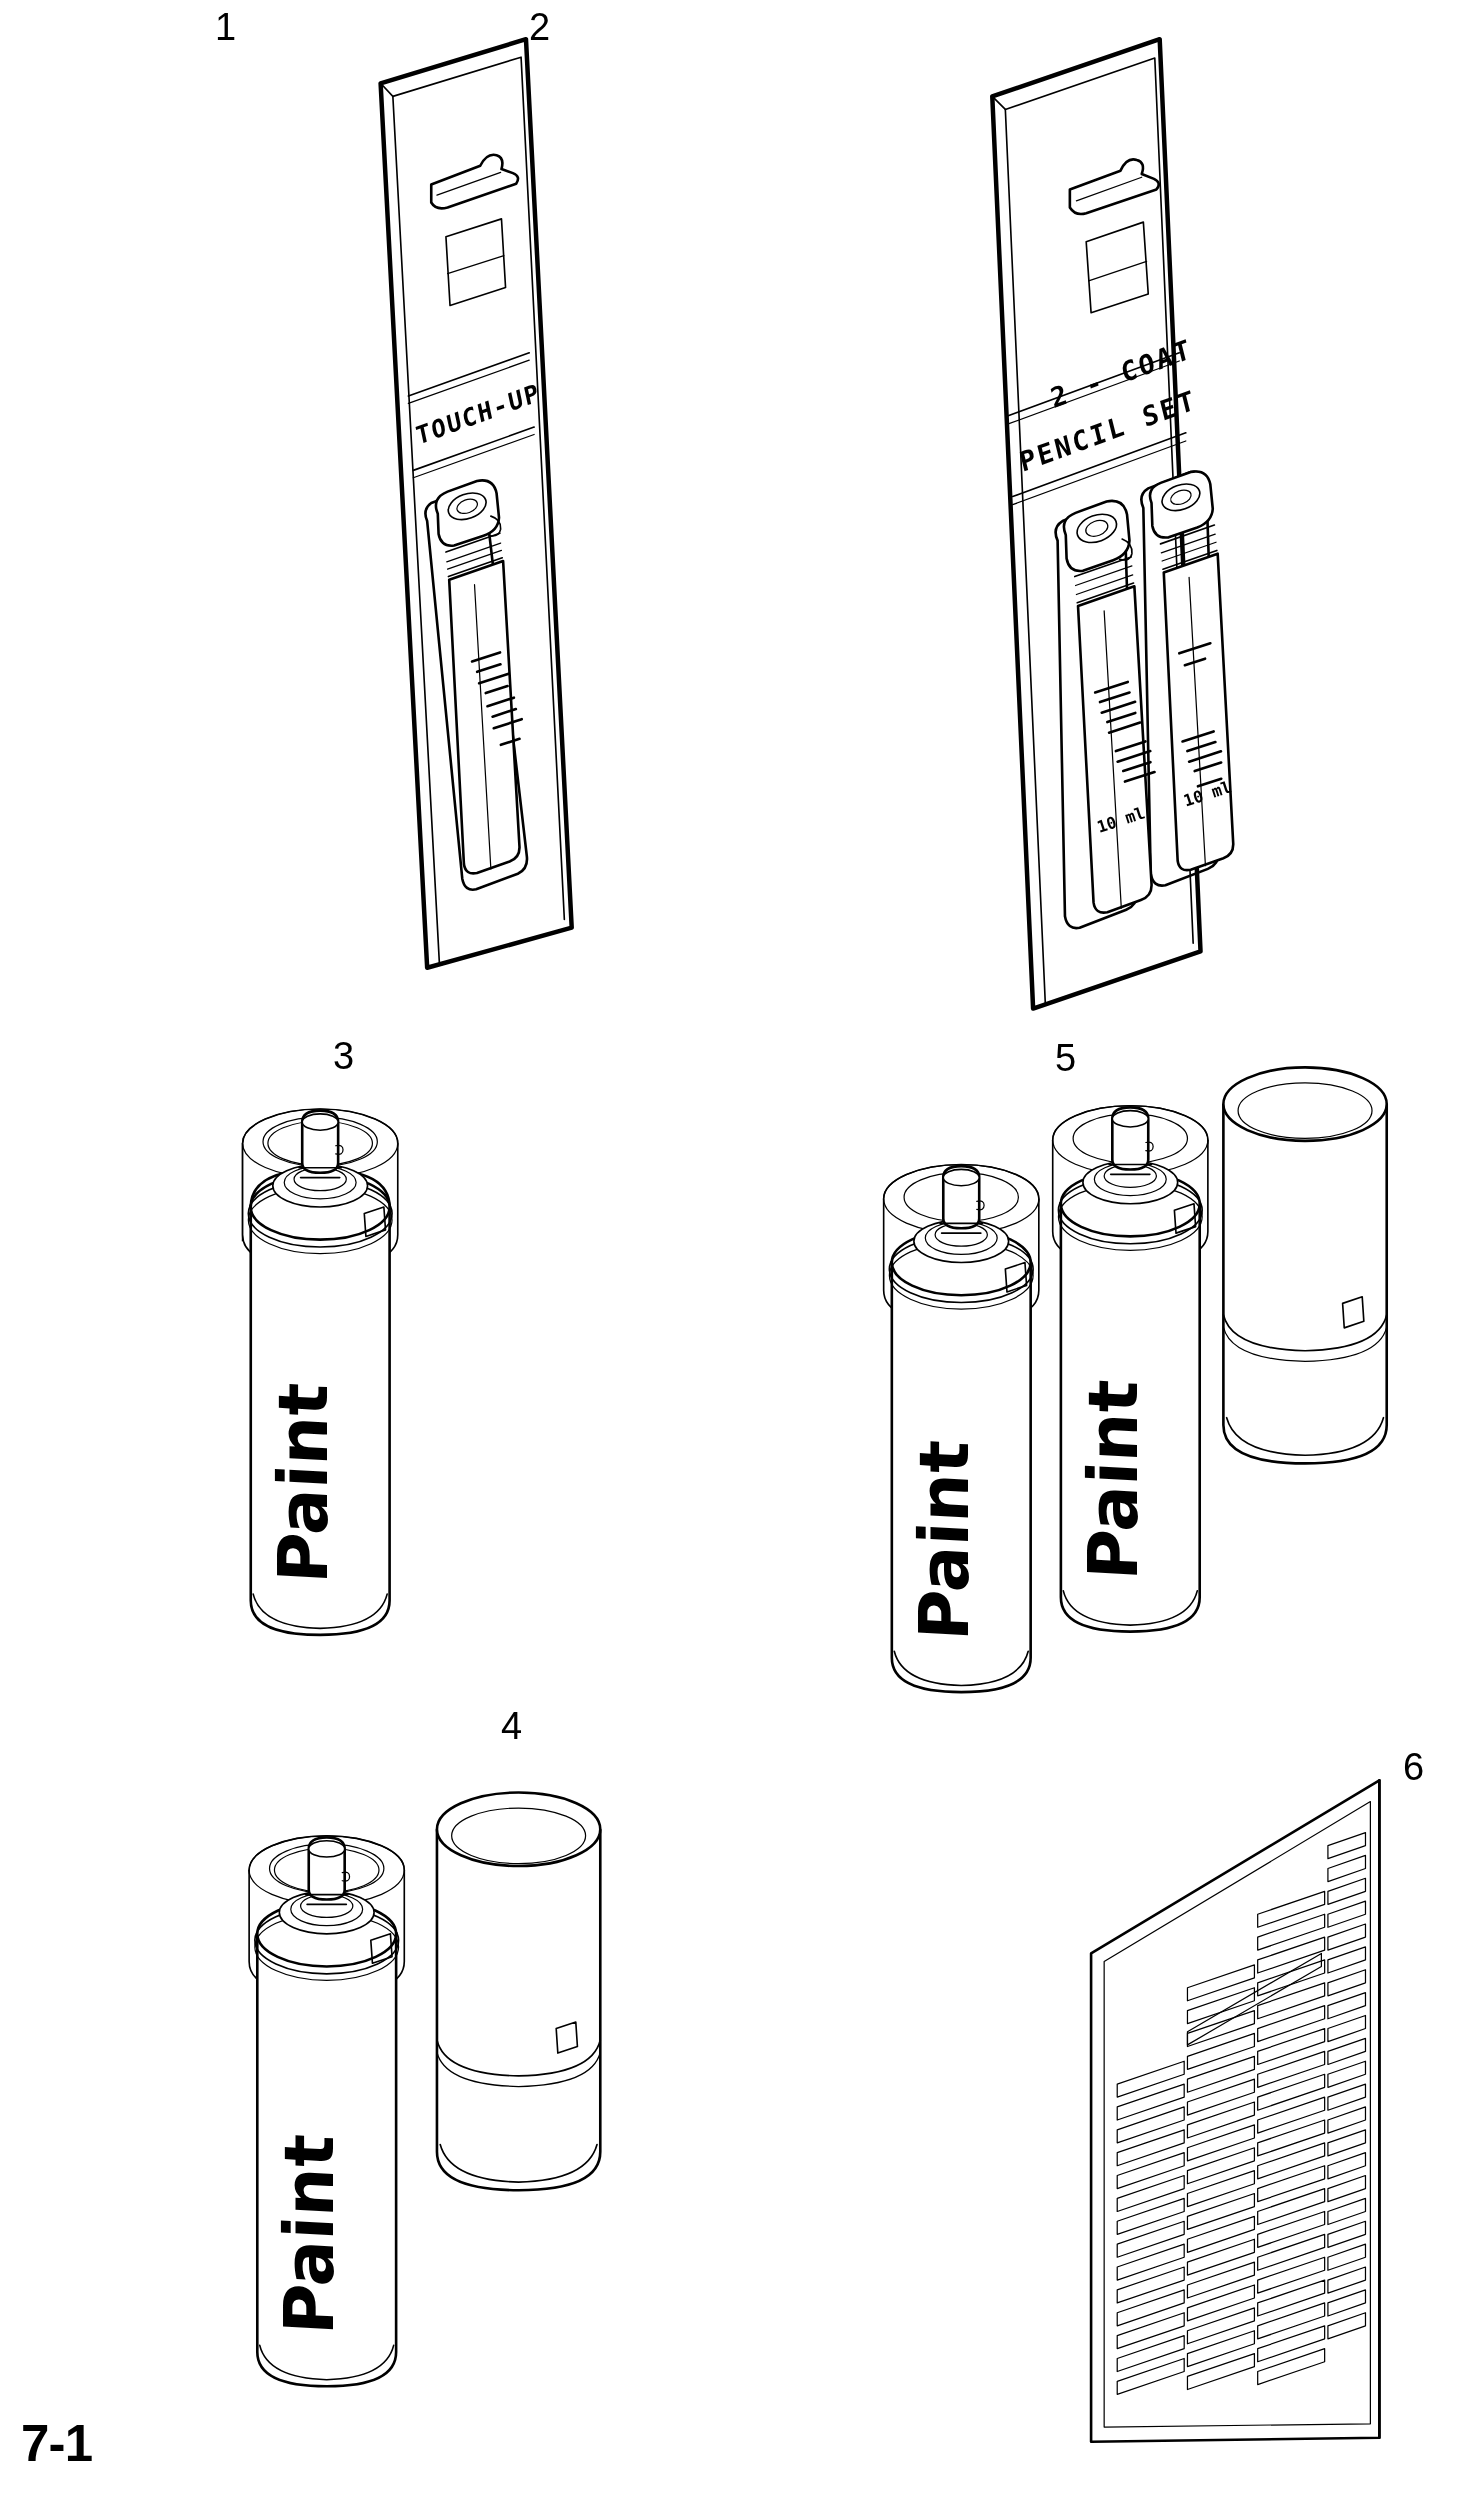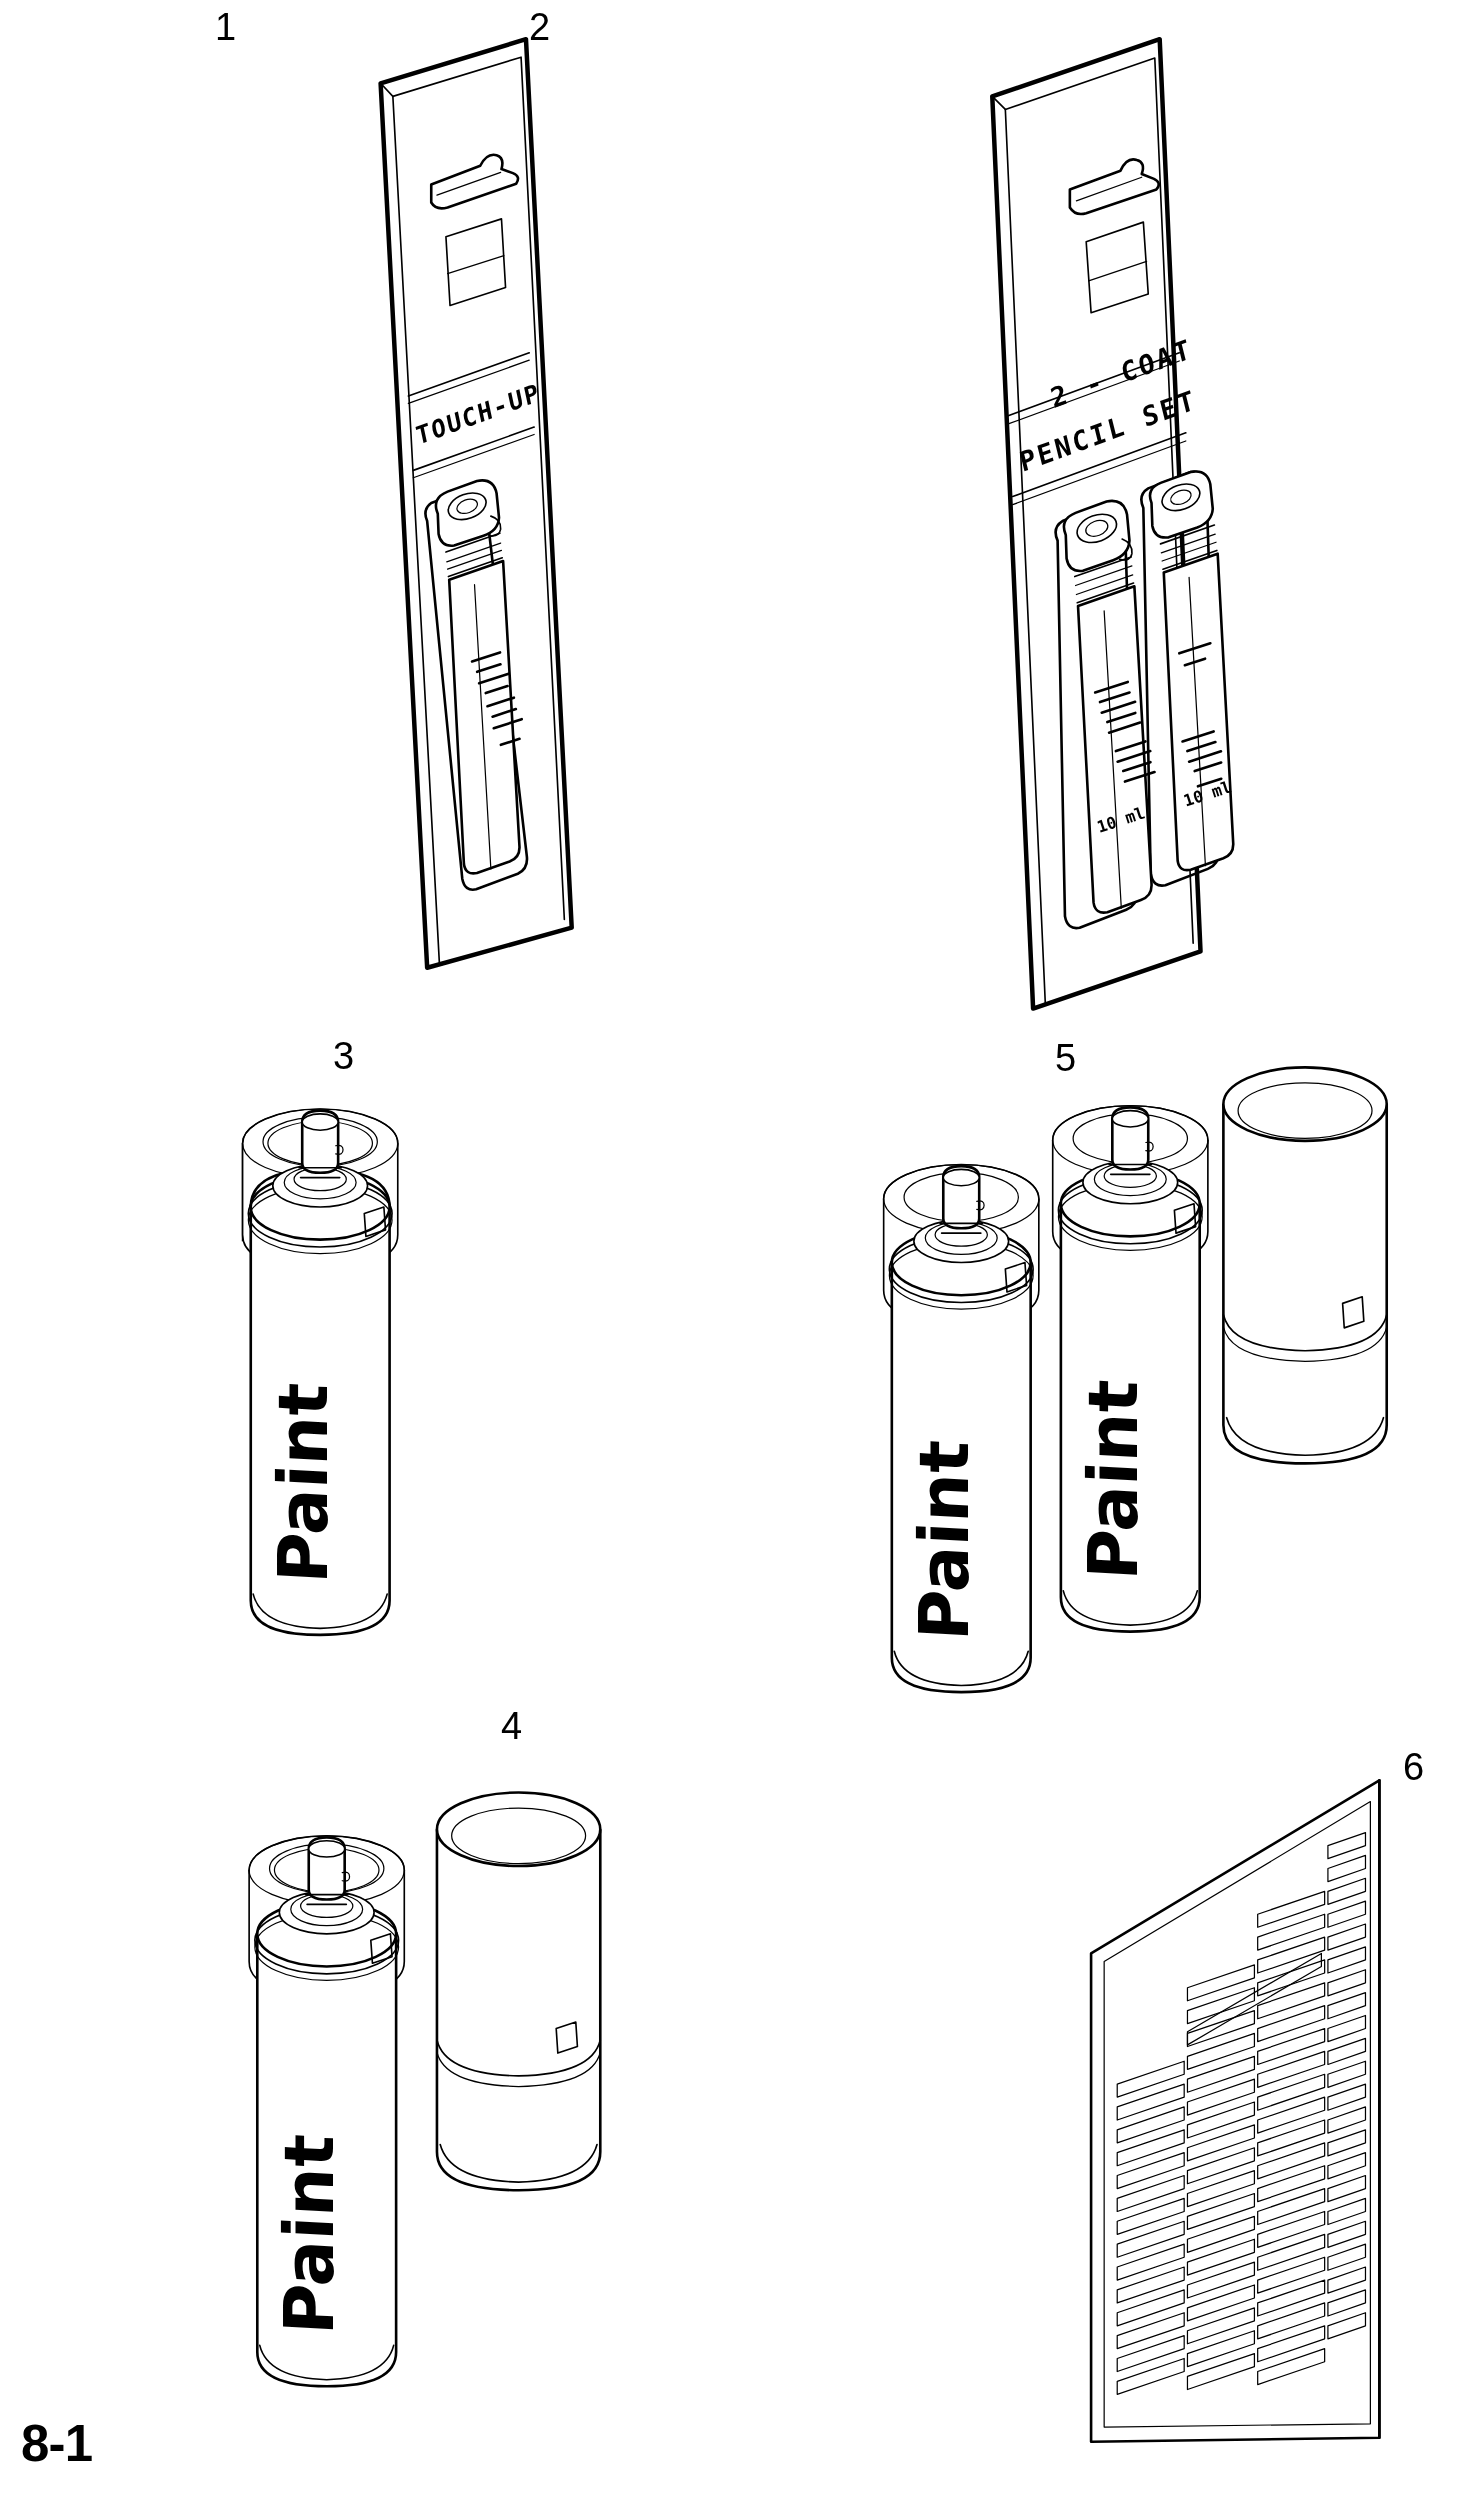--- a/index.html
+++ b/index.html
@@ -509,16 +509,16 @@
   </svg>
   </div>
 
   <div class="callout" style="left:215px; top:8.2px;">1</div>
   <div class="callout" style="left:529px; top:8.2px;">2</div>
   <div class="callout" style="left:333px; top:1037px;">3</div>
   <div class="callout" style="left:1055px; top:1039px;">5</div>
   <div class="callout" style="left:501px; top:1707px;">4</div>
   <div class="callout" style="left:1403px; top:1748px;">6</div>
 
-  <div id="figure-number">8-1</div>
+  <div id="figure-number">7-1</div>
 
 </div>
 
 
 </body></html>

